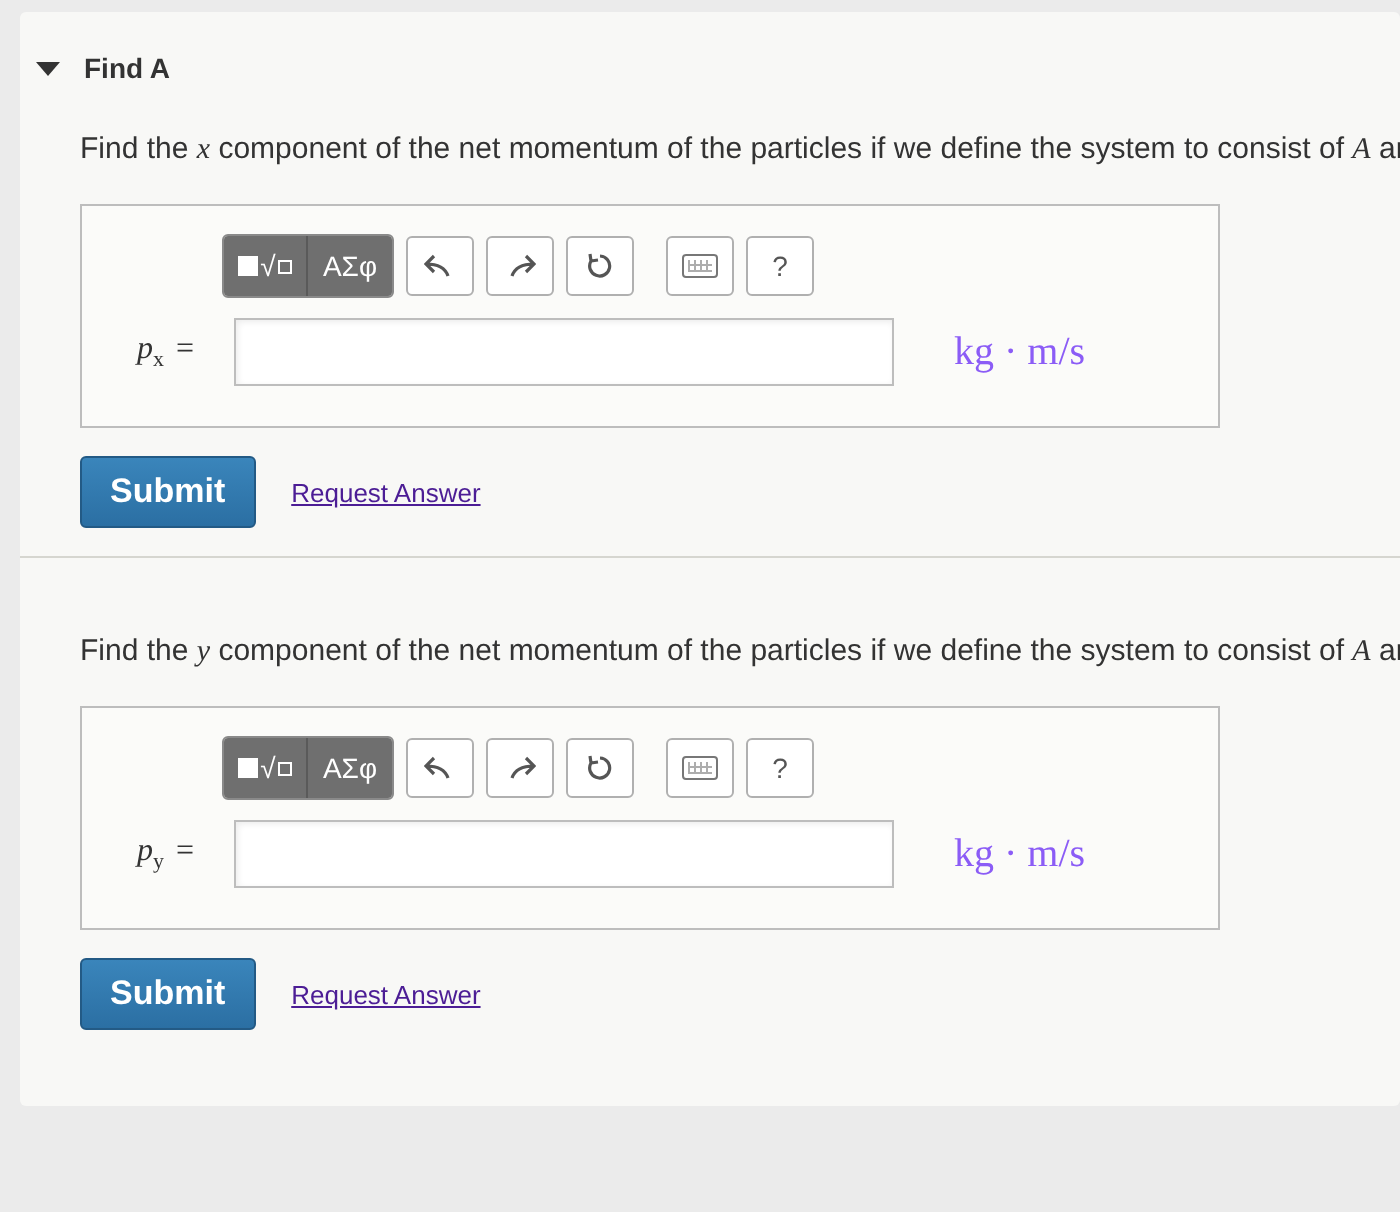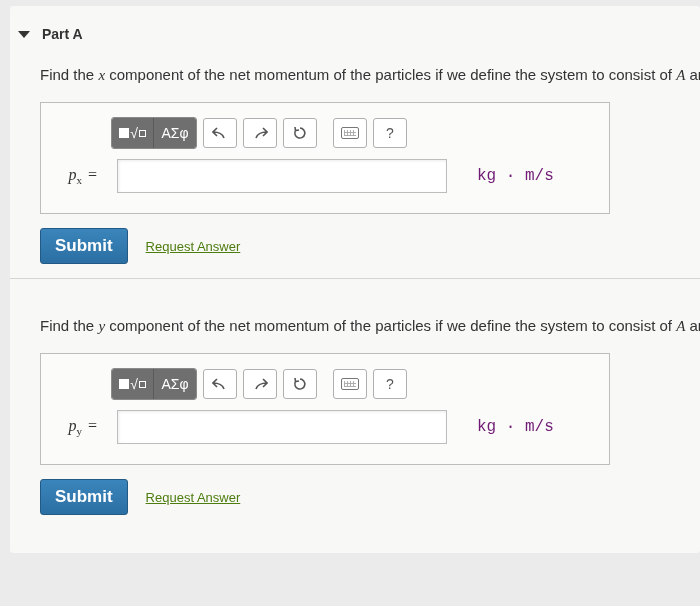--- a/index.html
+++ b/index.html
@@ -103,44 +103,44 @@
   .eq-input {
     flex: 0 0 330px;
     height: 34px;
     border: 1px solid #bdbdbd;
     background: #fff;
     box-shadow: inset 1px 1px 3px rgba(0,0,0,0.08);
     padding: 4px 6px;
     font-size: 15px;
   }
   .eq-unit {
-    font-family: Liberation Mono, monospace;
-    font-size: 16px;
-    color: #701a75;
+    font-family: Liberation Serif, serif;
+    font-size: 20px;
+    color: #8b5cf6;
     margin-left: 10px;
   }
   .actions {
     margin-top: 14px;
     display: flex;
     align-items: center;
     gap: 18px;
   }
   .btn-submit {
     background: #2b6fa3;
     background: linear-gradient(#3a85bb, #2b6fa3);
     color: #fff;
     font-weight: bold;
     border: 1px solid #235a85;
     border-radius: 3px;
     padding: 7px 14px;
     cursor: pointer;
     font-size: 17px;
   }
   .link-req {
-    color: #4d7c0f;
+    color: #4c1d95;
     text-decoration: underline;
     font-size: 13px;
     cursor: pointer;
   }
   .divider {
     border-bottom: 1px solid #d6d6d0;
     margin: 6px 0 0 0;
   }
   svg { display: block; }
   .kbd-icon {
@@ -158,21 +158,21 @@
   .templ-icon .root{font-size:14px;}
 </style>
 </head>
 <body>
 
 <div class="page">
 
   <div class="part">
     <div class="part-header">
       <div class="caret"></div>
-      <span>Part A</span>
+      <span>Find A</span>
     </div>
     <div class="part-body">
       <div class="prompt">
         <span>Find the </span><span class="math-i">x</span><span> component of the net momentum of the particles if we define the system to consist of </span><span class="math-i">A</span><span> and </span>
       </div>
 
       <div class="answer-box">
         <div class="toolbar">
           <div class="tb-group">
             <div class="tb-btn">

